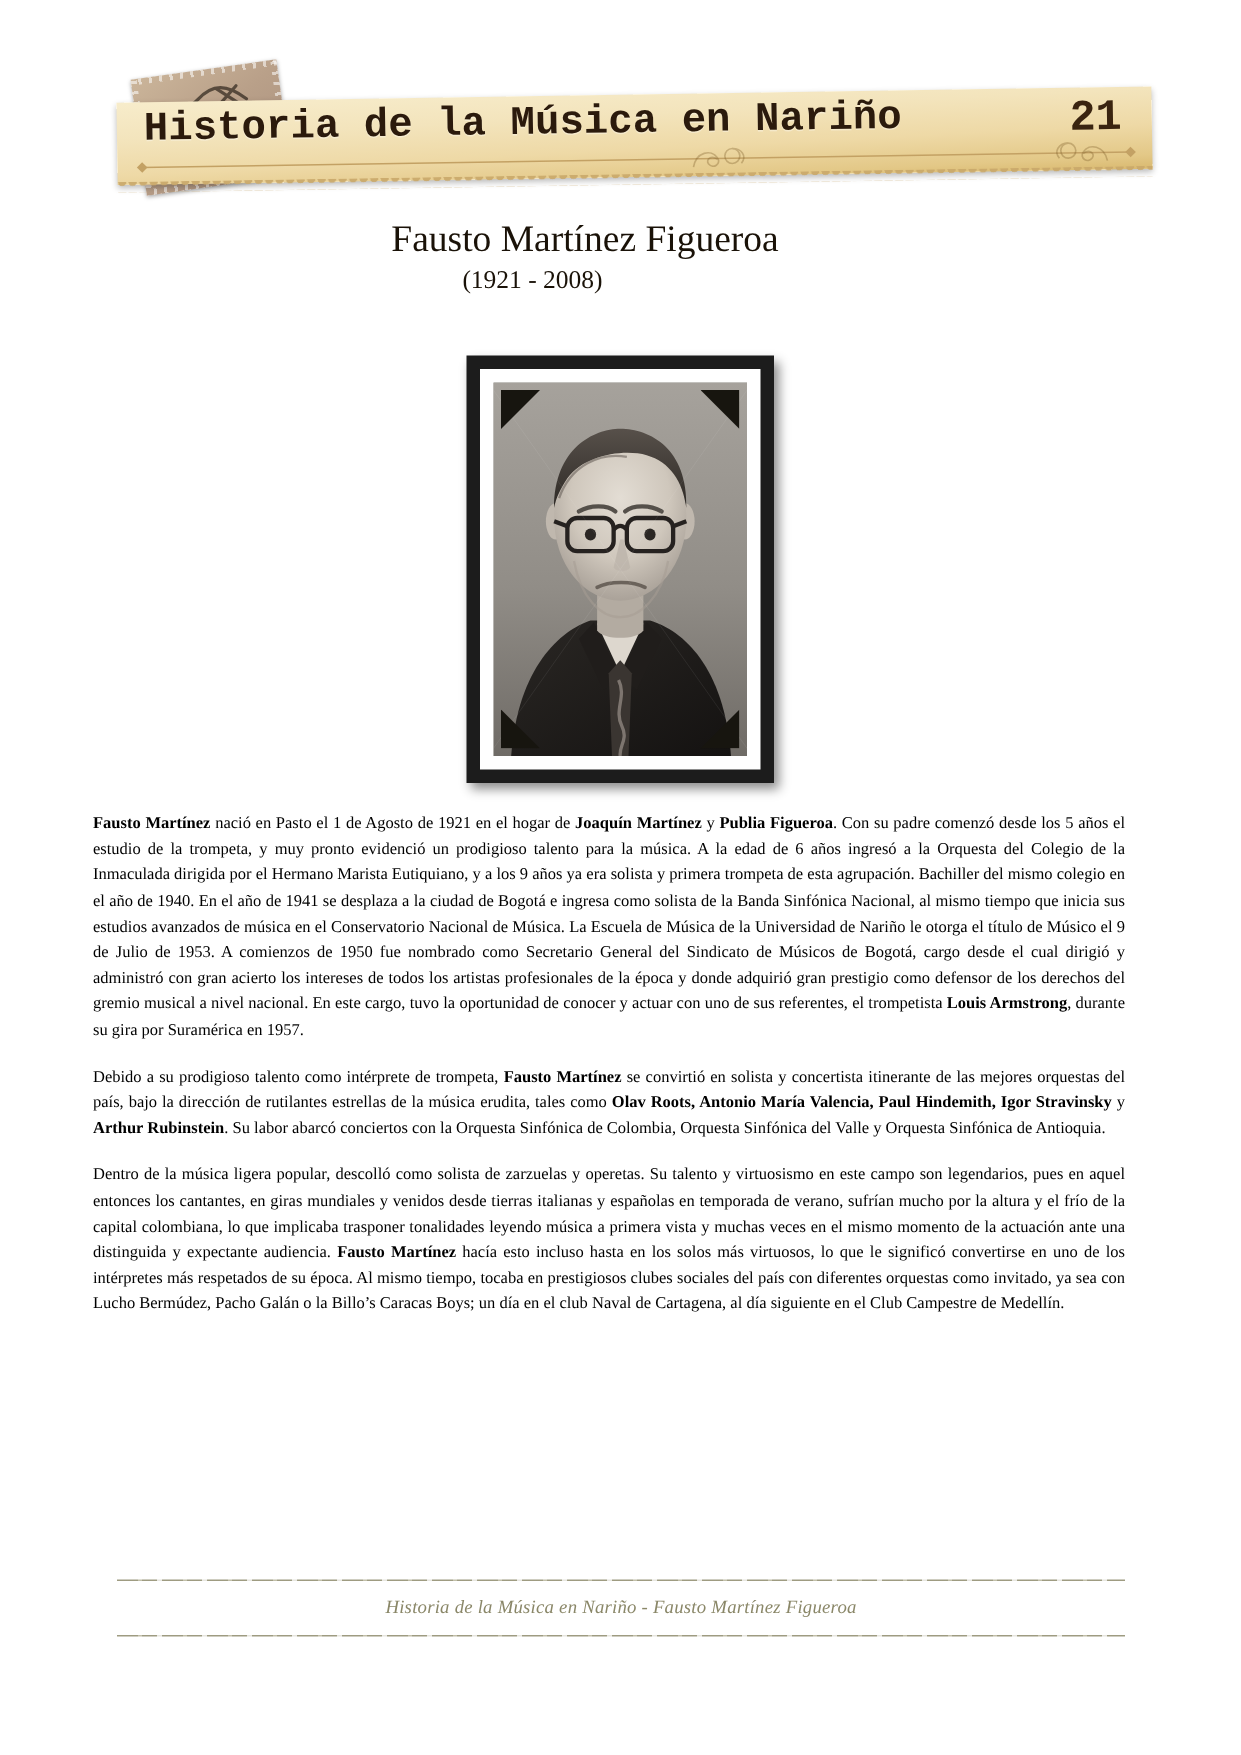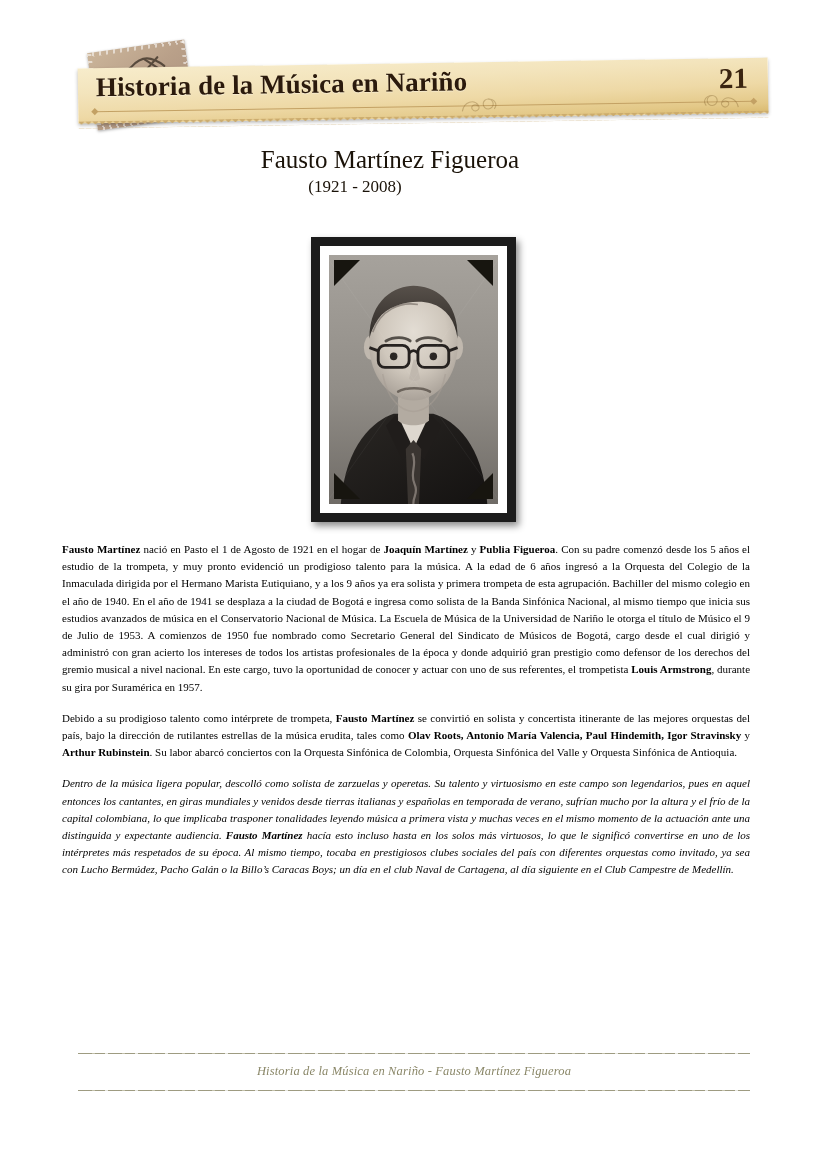--- a/index.html
+++ b/index.html
@@ -17,20 +17,21 @@
     color: #000000;
   }
 
   
   .header-zone {
     position: absolute;
     left: 0;
     top: 0;
     width: 827px;
     height: 150px;
+    font-family: Liberation Mono, monospace;
   }
   .stamp {
     position: absolute;
     left: 92px;
     top: 46px;
     width: 98px;
     height: 78px;
     transform: rotate(-8deg);
     background:
       repeating-linear-gradient(90deg, rgba(255,255,255,0) 0 5px, rgba(255,255,255,.55) 5px 7px) top/100% 4px no-repeat,
@@ -179,21 +180,21 @@
     position: absolute;
     left: 62px;
     top: 541px;
     width: 688px;
     font-size: 11px;
     line-height: 17.2px;
     text-align: justify;
     color: #000000;
   }
   .body-text p { margin: 0 0 14px 0; }
-  .body-text p:last-child { margin-bottom: 16px; font-style: italic; }
+  .body-text p:last-child { margin-bottom: 16px; }
   .body-text b { font-weight: 700; }
 
   
   .footer {
     position: absolute;
     left: 78px;
     top: 1053px;
     width: 672px;
     height: 40px;
   }

